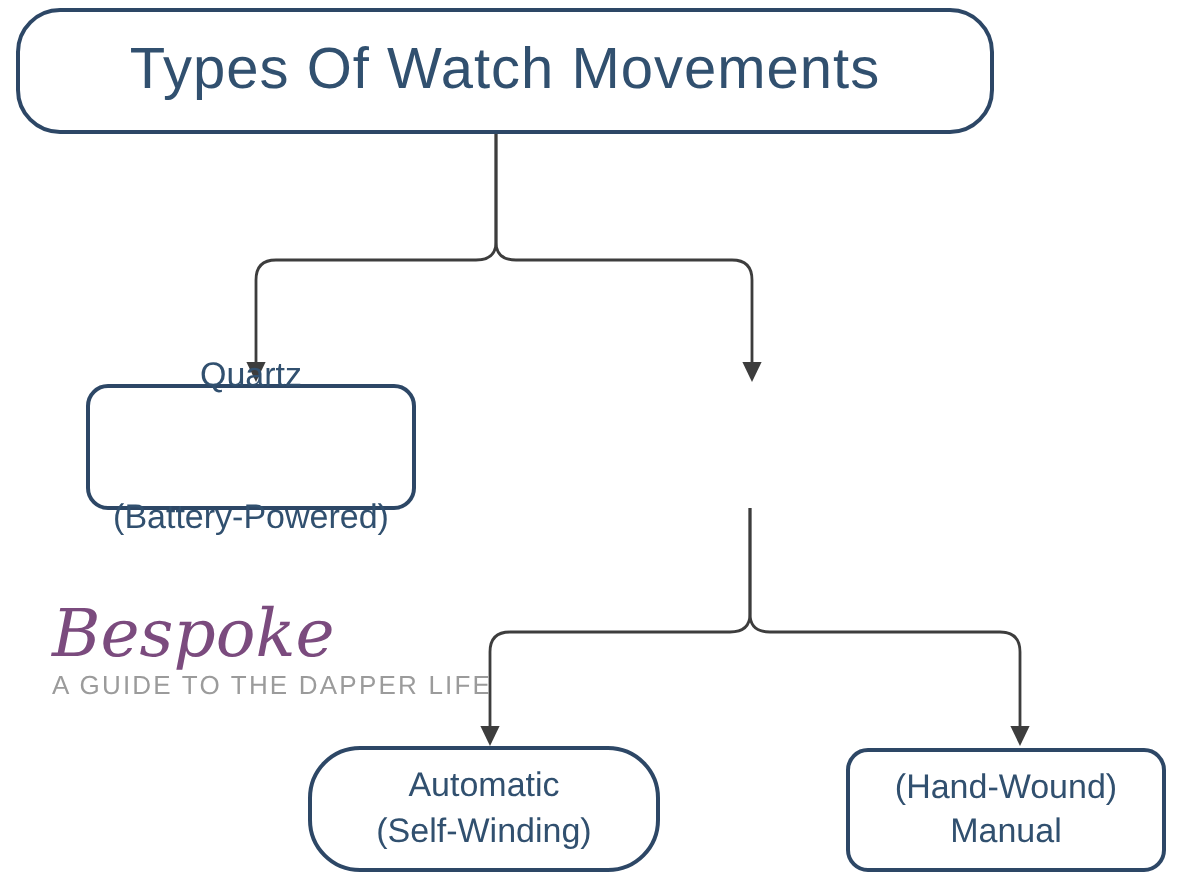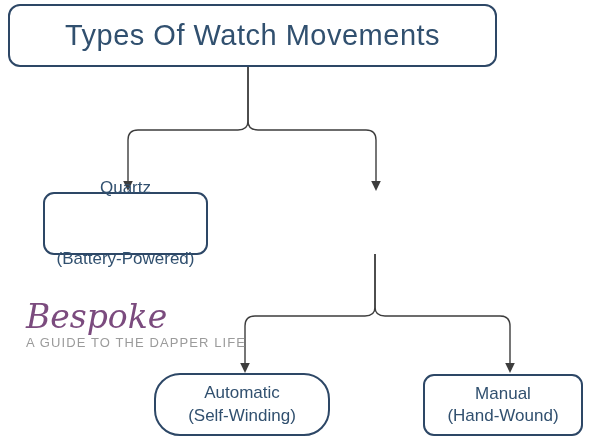--- a/index.html
+++ b/index.html
@@ -29,21 +29,21 @@
     flex-direction:column;
     align-items:center;
     justify-content:center;
     color:var(--box-text);
     text-align:center;
     box-sizing:border-box;
     line-height:1.32;
   }
   .node-title{
     left:8px;top:4px;width:489px;height:63px;
-    border-width:2px;border-radius:12px;
+    border-width:2px;border-radius:22px;
     font-size:29px;
     letter-spacing:0.5px;
   }
   .node-quartz{left:43px;top:192px;width:165px;height:63px;font-size:17px;gap:48px;}
   .node-mechanical{left:292px;top:191px;width:165px;height:63px;font-size:21px;}
   .node-automatic{left:154px;top:373px;width:176px;height:63px;font-size:17px;border-radius:26px;}
   .node-manual{left:423px;top:374px;width:160px;height:62px;font-size:17px;}
   .logo{
     position:absolute;left:26px;top:300px;width:185px;
   }
@@ -104,22 +104,22 @@
     <span>(Battery-Powered)</span>
   </div>
 
 
   <div class="node node-automatic">
     <span>Automatic</span>
     <span>(Self-Winding)</span>
   </div>
 
   <div class="node node-manual">
+    <span>(Hand-Wound)</span>
     <span>Manual</span>
-    <span>(Hand-Wound)</span>
   </div>
 
   <div class="logo">
     <div class="logo-row">
       <span class="logo-script">Bespoke</span>
     </div>
     <span class="logo-tagline">A GUIDE TO THE DAPPER LIFE</span>
   </div>
 
 </div>

